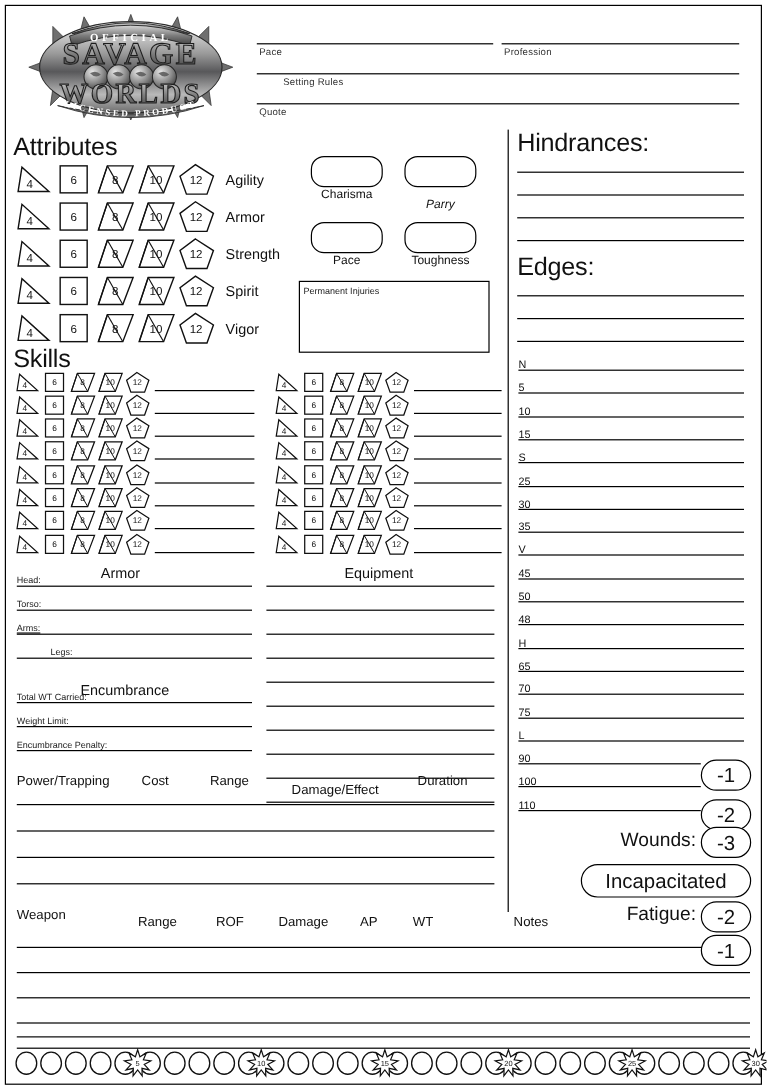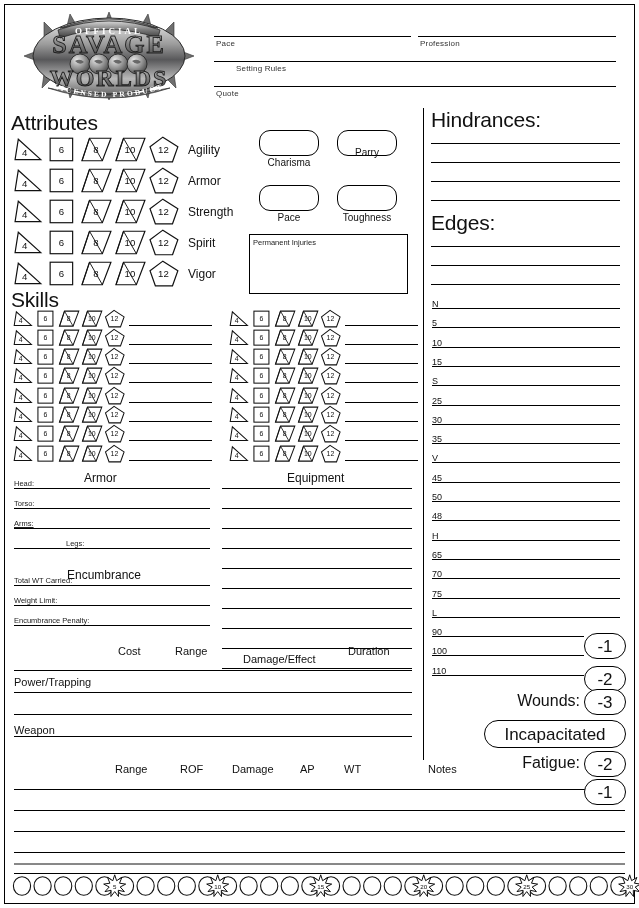--- a/index.html
+++ b/index.html
@@ -466,21 +466,21 @@
           </span>
         </span>
         <span class="attr-name">Vigor</span>
       </div>
     </div>
 
   <div class="stat-oval" style="left:259px;top:130px;width:60px;height:26px;"></div>
   <div class="stat-cap" style="left:259px;top:157px;width:60px;">Charisma</div>
 
   <div class="stat-oval" style="left:337px;top:130px;width:60px;height:26px;"></div>
-  <div class="stat-cap" style="left:337px;top:147px;width:60px;">Parry</div>
+  <div class="stat-cap" style="left:337px;top:165px;width:60px;font-style:italic;">Parry</div>
 
   <div class="stat-oval" style="left:259px;top:185px;width:60px;height:26px;"></div>
   <div class="stat-cap" style="left:259px;top:212px;width:60px;">Pace</div>
 
   <div class="stat-oval" style="left:337px;top:185px;width:60px;height:26px;"></div>
   <div class="stat-cap" style="left:337px;top:212px;width:60px;">Toughness</div>
 
   <div class="inj-box" style="left:249px;top:234px;width:159px;height:60px;"></div>
   <div class="inj-cap" style="left:253px;top:238px;">Permanent Injuries</div>
 
@@ -1115,21 +1115,21 @@
     </div>
 
   <div class="h-mid" style="left:84px;top:471px;">Armor</div>
   <div id="armor-rows">
       <div class="sm-label" style="left: 14px; top: 479px;">Head:</div>
       <div class="rule" style="left: 14px; top: 488px; width: 196px;"></div>
       <div class="sm-label" style="left: 14px; top: 499px;">Torso:</div>
       <div class="rule" style="left: 14px; top: 508px; width: 196px;"></div>
       <div class="sm-label" style="left: 14px; top: 519px; text-decoration: underline;">Arms:</div>
       <div class="rule" style="left: 14px; top: 528px; width: 196px;"></div>
-      <div class="sm-label" style="left: 26px; top: 539px; padding-left: 40px;">Legs:</div>
+      <div class="sm-label" style="left: 2px; top: 539px; padding-left: 40px;">Legs:</div>
       <div class="rule" style="left: 14px; top: 548px; width: 196px;"></div>
     </div>
 
   <div class="h-mid" style="left:67px;top:568px;">Encumbrance</div>
   <div id="enc-rows">
       <div class="sm-label" style="left: 14px; top: 576px;">Total WT Carried:</div>
       <div class="rule" style="left: 14px; top: 585px; width: 196px;"></div>
       <div class="sm-label" style="left: 14px; top: 596px;">Weight Limit:</div>
       <div class="rule" style="left: 14px; top: 605px; width: 196px;"></div>
       <div class="sm-label" style="left: 14px; top: 616px;">Encumbrance Penalty:</div>
@@ -1144,35 +1144,35 @@
       <div class="rule" style="left: 222px; top: 548px; width: 190px;"></div>
       <div class="rule" style="left: 222px; top: 568px; width: 190px;"></div>
       <div class="rule" style="left: 222px; top: 588px; width: 190px;"></div>
       <div class="rule" style="left: 222px; top: 608px; width: 190px;"></div>
       <div class="rule" style="left: 222px; top: 628px; width: 190px;"></div>
       <div class="rule" style="left: 222px; top: 648px; width: 190px;"></div>
       <div class="rule" style="left: 222px; top: 668px; width: 190px;"></div>
     </div>
 
   <div id="powers-head">
-      <div class="col-head" style="left: 14px; top: 645px; margin-top: 31px;">Power/Trapping</div>
+      <div class="col-head" style="left: 14px; top: 645px;">Power/Trapping</div>
       <div class="col-head" style="left: 118px; top: 645px;">Cost</div>
       <div class="col-head" style="left: 175px; top: 645px;">Range</div>
       <div class="col-head" style="left: 243px; top: 653px;">Damage/Effect</div>
       <div class="col-head" style="left: 348px; top: 645px;">Duration</div>
     </div>
   <div id="powers-rows">
       <div class="rule" style="left: 14px; top: 670px; width: 398px;"></div>
       <div class="rule" style="left: 14px; top: 692px; width: 398px;"></div>
       <div class="rule" style="left: 14px; top: 714px; width: 398px;"></div>
       <div class="rule" style="left: 14px; top: 736px; width: 398px;"></div>
     </div>
 
   <div id="weapons-head">
-      <div class="col-head" style="left: 14px; top: 724px;">Weapon</div>
+      <div class="col-head" style="left: 14px; top: 757px;">Weapon</div>
       <div class="col-head" style="left: 115px; top: 763px;">Range</div>
       <div class="col-head" style="left: 180px; top: 763px;">ROF</div>
       <div class="col-head" style="left: 232px; top: 763px;">Damage</div>
       <div class="col-head" style="left: 300px; top: 763px;">AP</div>
       <div class="col-head" style="left: 344px; top: 763px;">WT</div>
       <div class="col-head" style="left: 390px; top: 763px; padding-left: 38px;">Notes</div>
     </div>
   <div id="weapons-rows">
       <div class="rule" style="left: 14px; top: 789px; width: 575px;"></div>
       <div class="rule" style="left: 14px; top: 810px; width: 611px;"></div>

